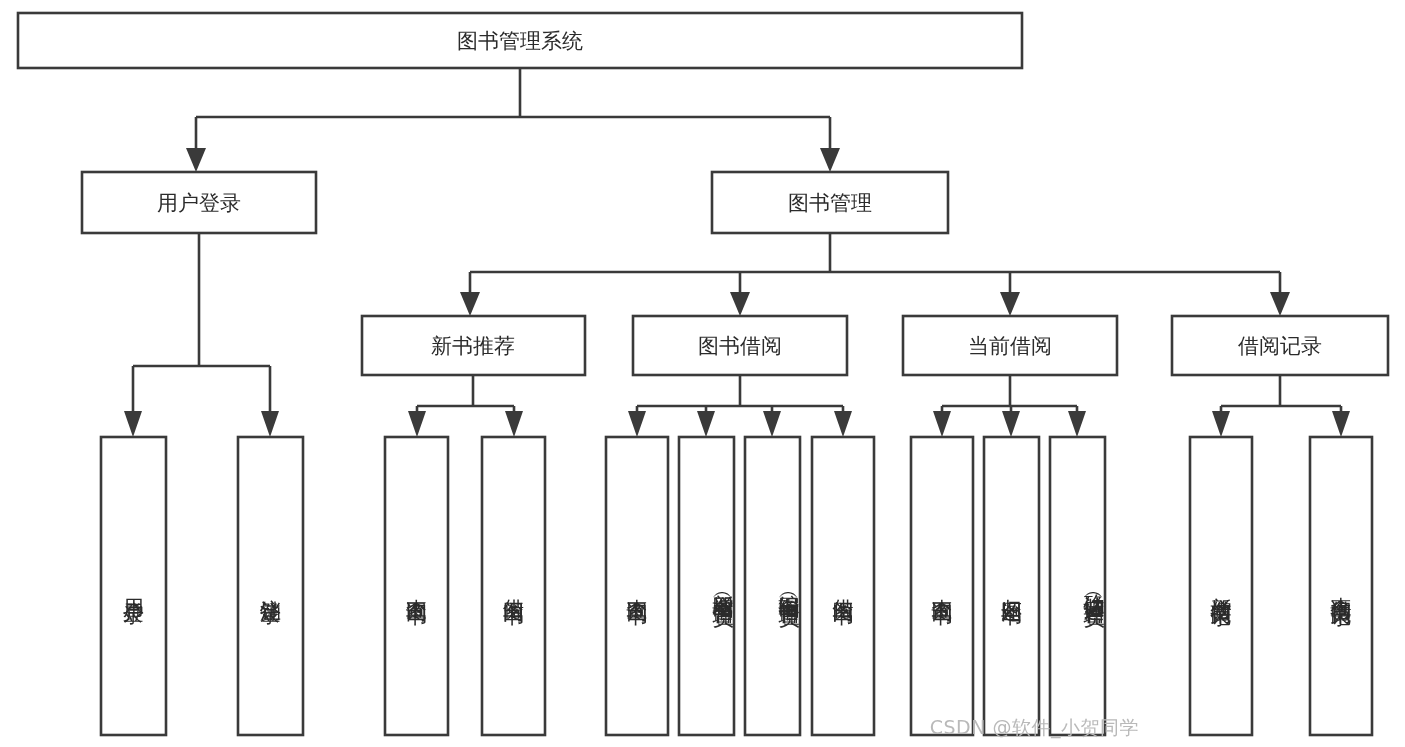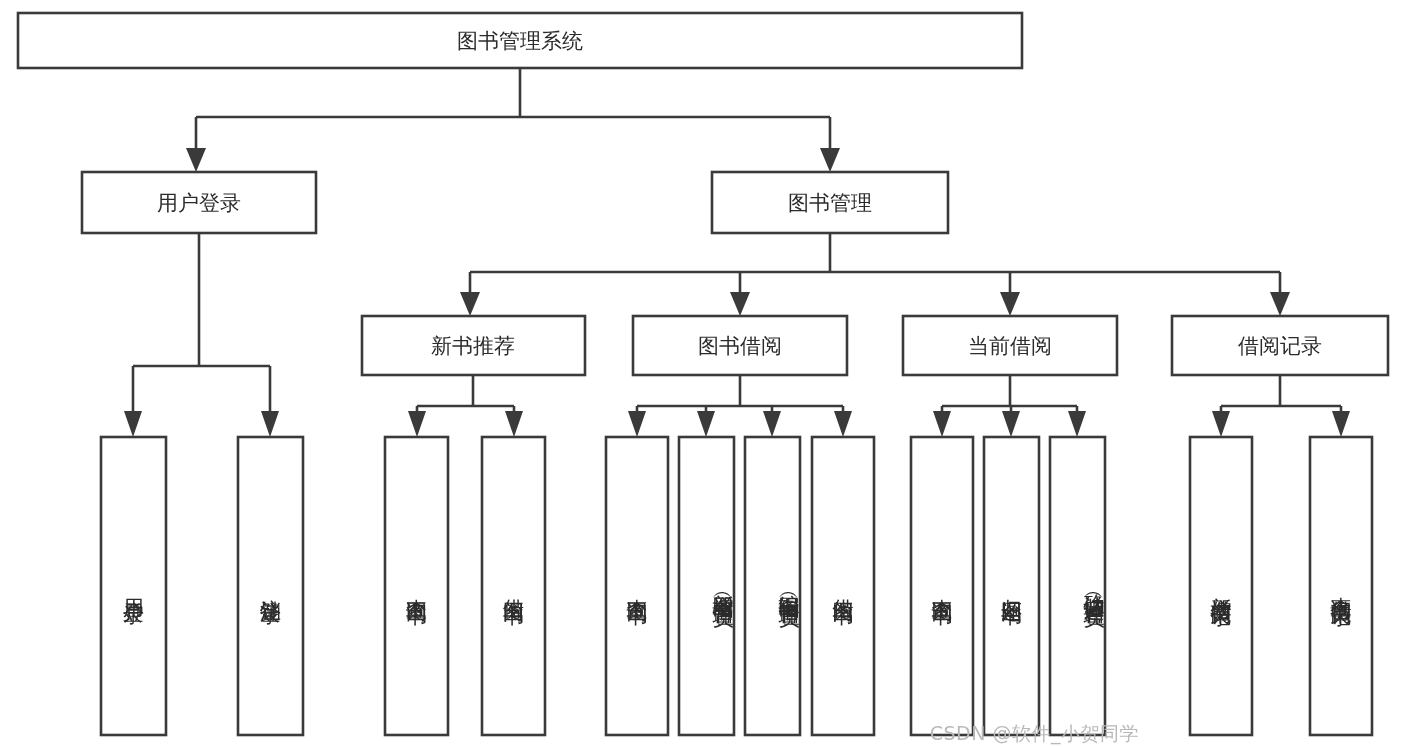--- a/index.html
+++ b/index.html
@@ -63,21 +63,21 @@
     display: flex;
     align-items: center;
     justify-content: center;
     text-align: center;
     pointer-events: none;
     user-select: none;
   }
   #watermark {
     position: absolute;
     right: 8px;
-    bottom: 0;
+    bottom: 6px;
     font-family: "DejaVu Sans", "Liberation Sans", sans-serif;
     font-size: 19px;
     color: #b9b9b9;
     letter-spacing: 0.5px;
     user-select: none;
     pointer-events: none;
     white-space: pre;
   }
 </style>
 </head>

